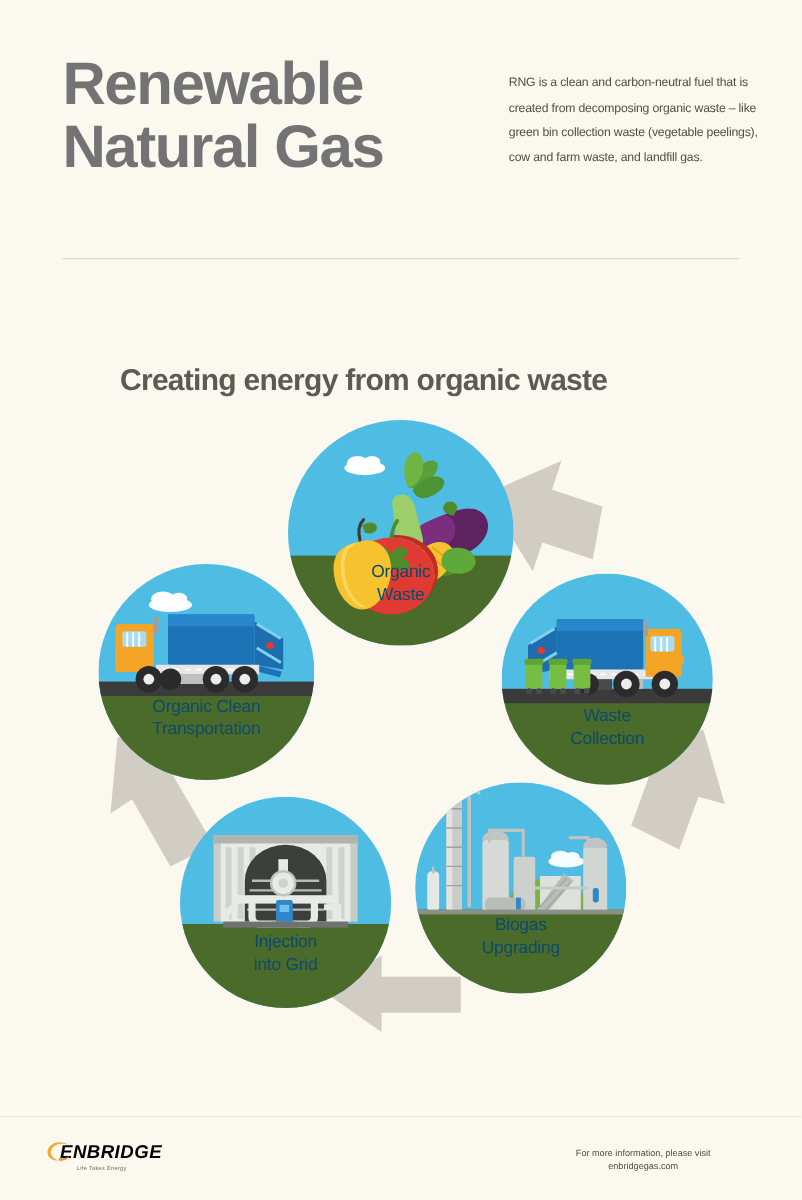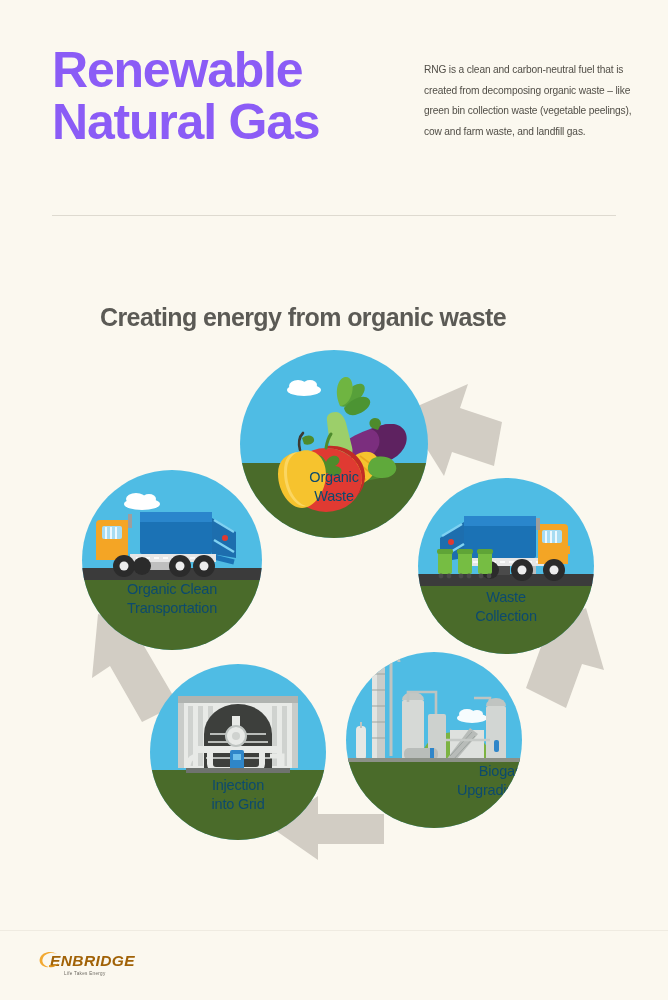--- a/index.html
+++ b/index.html
@@ -10,21 +10,21 @@
     overflow:hidden;
     position:relative;
   }
   .poster{position:relative;width:668px;height:1000px;}
 
   
   .header{position:absolute;left:0;top:0;width:668px;height:210px;}
   .title{
     position:absolute;left:52px;top:44px;
     font-size:50px;line-height:52px;font-weight:bold;
-    color:#8b5cf6;letter-spacing:-1.2px;
+    color:#737373;letter-spacing:-1.2px;
     white-space:pre-line;
   }
   .intro{
     position:absolute;left:424px;top:60px;width:210px;
     font-size:10.2px;line-height:20.5px;color:#514E47;
     letter-spacing:-0.15px;
   }
   .divider{
     position:absolute;left:52px;top:215px;width:564px;height:1px;
     background:#DEDAD0;
@@ -50,33 +50,33 @@
 
   
   #node-organic{left:240px;top:20px;width:188px;height:188px;}
   #node-collection{left:418px;top:148px;width:176px;height:176px;}
   #node-biogas{left:346px;top:322px;width:176px;height:176px;}
   #node-injection{left:150px;top:334px;width:176px;height:176px;}
   #node-fueling{left:82px;top:140px;width:180px;height:180px;}
 
   #node-organic .label{top:118px;}
   #node-collection .label{top:110px;}
-  #node-biogas .label{top:110px;text-align:right;}
+  #node-biogas .label{top:110px;}
   #node-injection .label{top:112px;}
   #node-fueling .label{top:110px;}
 
   .arrow{position:absolute;}
   .arrow svg{display:block;}
 
   
   .footer{position:absolute;left:0;top:930px;width:668px;height:70px;}
   .footer-rule{position:absolute;left:0;top:0;width:668px;height:1px;background:#EFEBE1;}
   .logo{position:absolute;left:50px;top:952px;}
   .logo-word{
-    font-size:15.5px;font-weight:bold;font-style:italic;color:#a16207;
+    font-size:15.5px;font-weight:bold;font-style:italic;color:#000000;
     letter-spacing:0.4px;
   }
   .logo-tag{
     font-size:4.6px;color:#6D6A62;letter-spacing:0.3px;margin-top:1px;margin-left:14px;
   }
   .logo-swoosh{position:absolute;left:-12px;top:-2px;}
   .footer-note{
     position:absolute;right:42px;top:955px;width:180px;text-align:center;
     font-size:7.6px;line-height:11px;color:#4F4C46;white-space:pre-line;
   }
@@ -369,14 +369,16 @@
 
   <div class="logo">
     <svg class="logo-swoosh" width="22" height="22" viewBox="0 0 22 22">
       <path d="M19 4C13 0 4 2 2 8c-2 5 3 10 9 9-5-1-8-5-6-9 2-5 9-6 14-4z" fill="#F2A932"></path>
       <path d="M11 17c4 1 8-1 9-4-2 2-5 3-9 2z" fill="#E0961F"></path>
     </svg>
     <div class="logo-word">ENBRIDGE</div>
     <div class="logo-tag">Life Takes Energy</div>
   </div>
 
+  <div class="footer-note">For more information, please visit
+enbridgegas.com</div>
 
 </div>
 
 </body></html>

